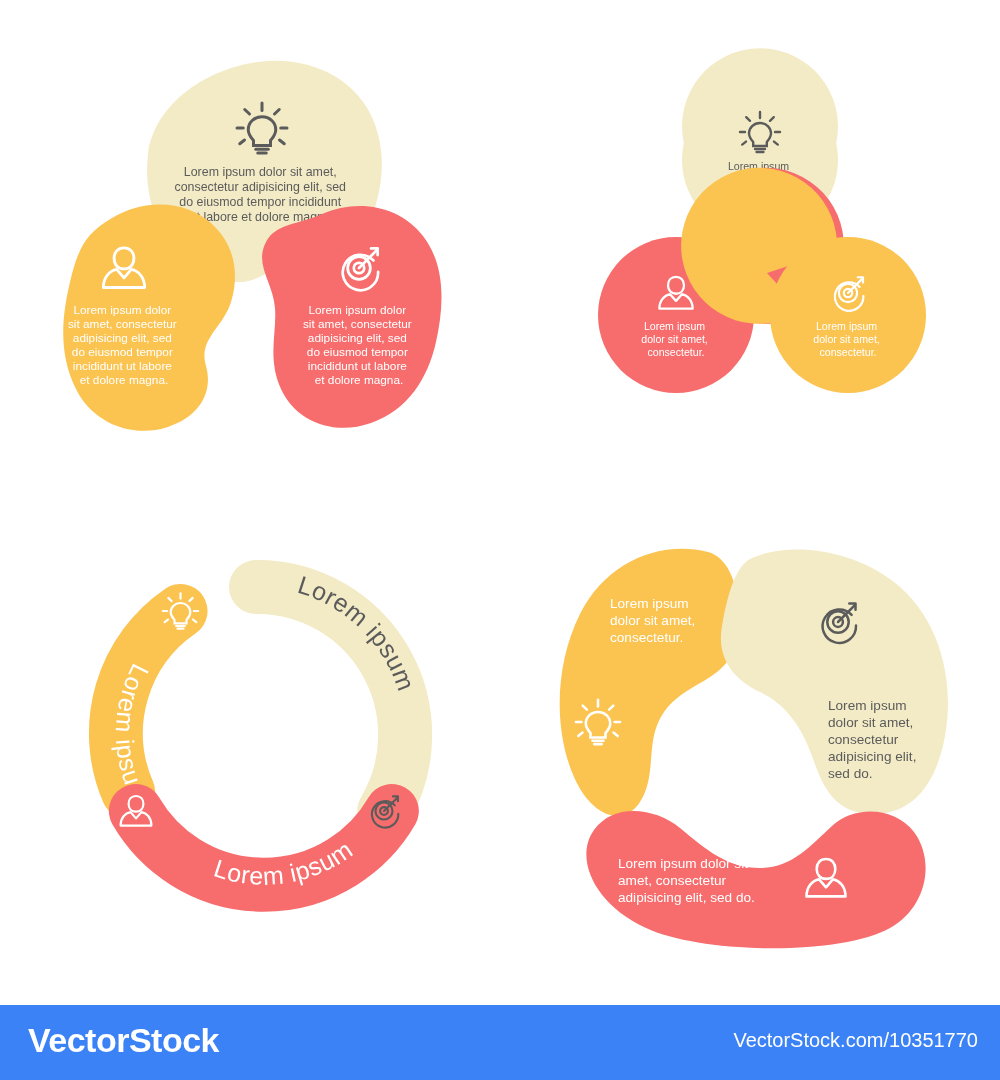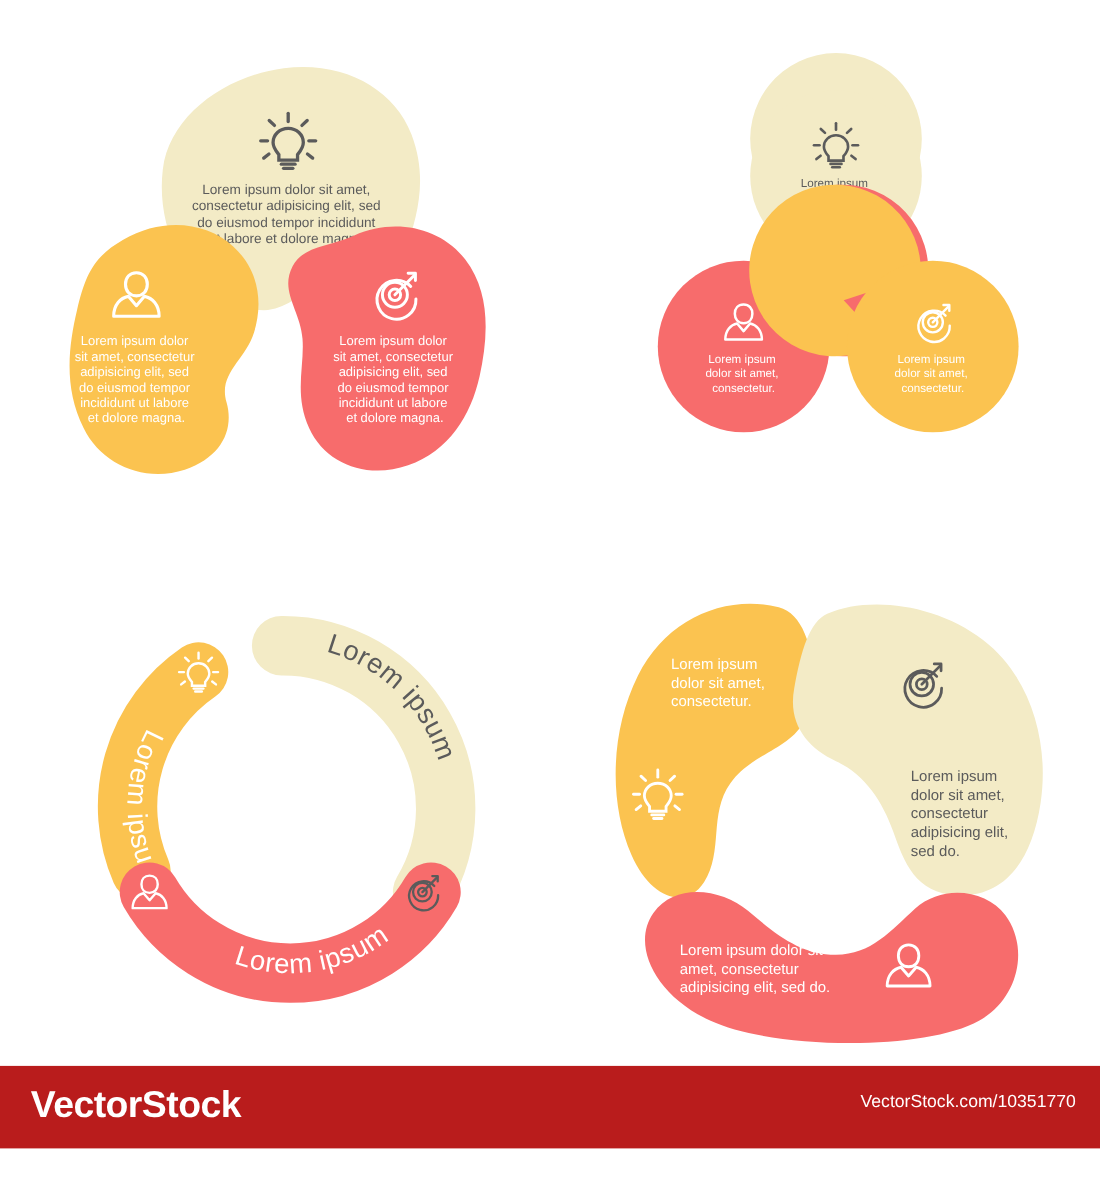--- a/index.html
+++ b/index.html
@@ -33,43 +33,43 @@
   .panel svg { display: block; width: 100%; height: 100%; overflow: visible; }
 
   .body-text {
     font-family: "Liberation Sans", sans-serif;
   }
 
   
   #footer-bar {
     position: absolute;
     left: 0;
-    top: 969px;
+    top: 1005px;
     width: 1000px;
     height: 75px;
-    background: #b91c1c;
+    background: #3b82f6;
   }
   #footer-logo {
     position: absolute;
     left: 28px;
     top: 16px;
     color: #ffffff;
     font-family: "Liberation Sans", sans-serif;
     font-size: 34px;
     font-weight: bold;
     letter-spacing: -0.5px;
     white-space: nowrap;
   }
   #footer-url {
     position: absolute;
     right: 22px;
     top: 24px;
     color: #ffffff;
     font-family: "Liberation Sans", sans-serif;
-    font-size: 16px;
+    font-size: 20px;
     white-space: nowrap;
   }
 </style>
 </head>
 <body>
 
 <div class="canvas">
 
   <div class="panel" id="panel-1">
     <svg viewBox="0 0 440 400" xmlns="http://www.w3.org/2000/svg">

